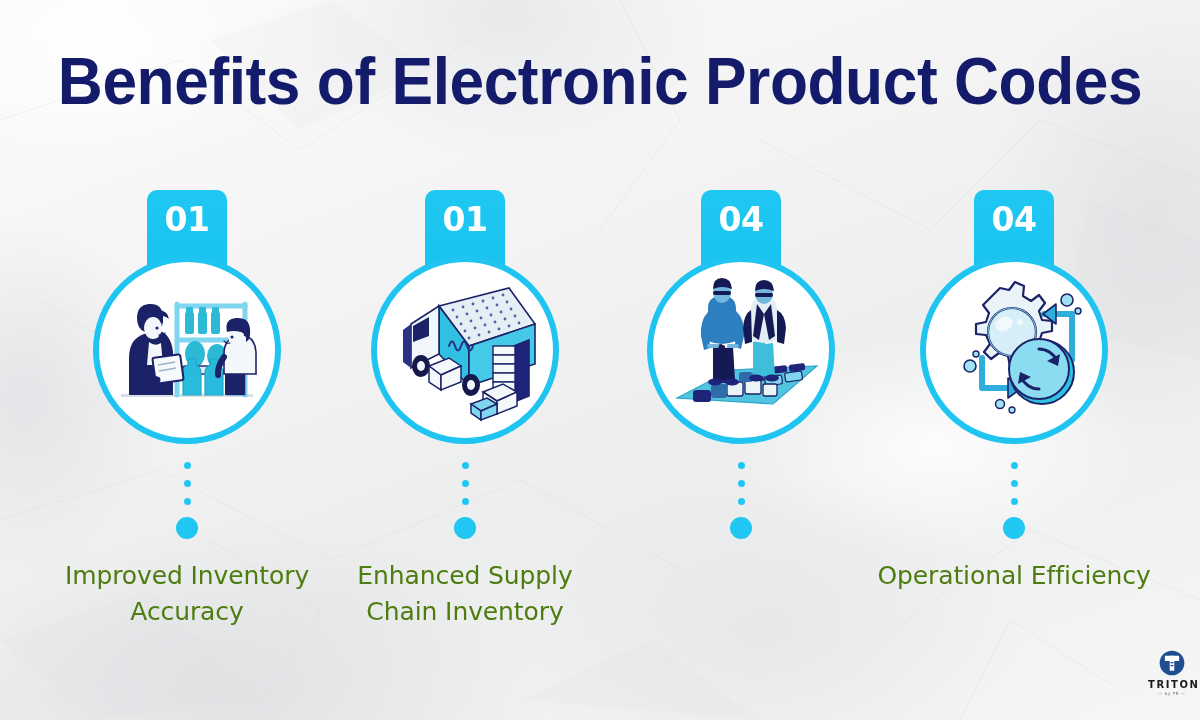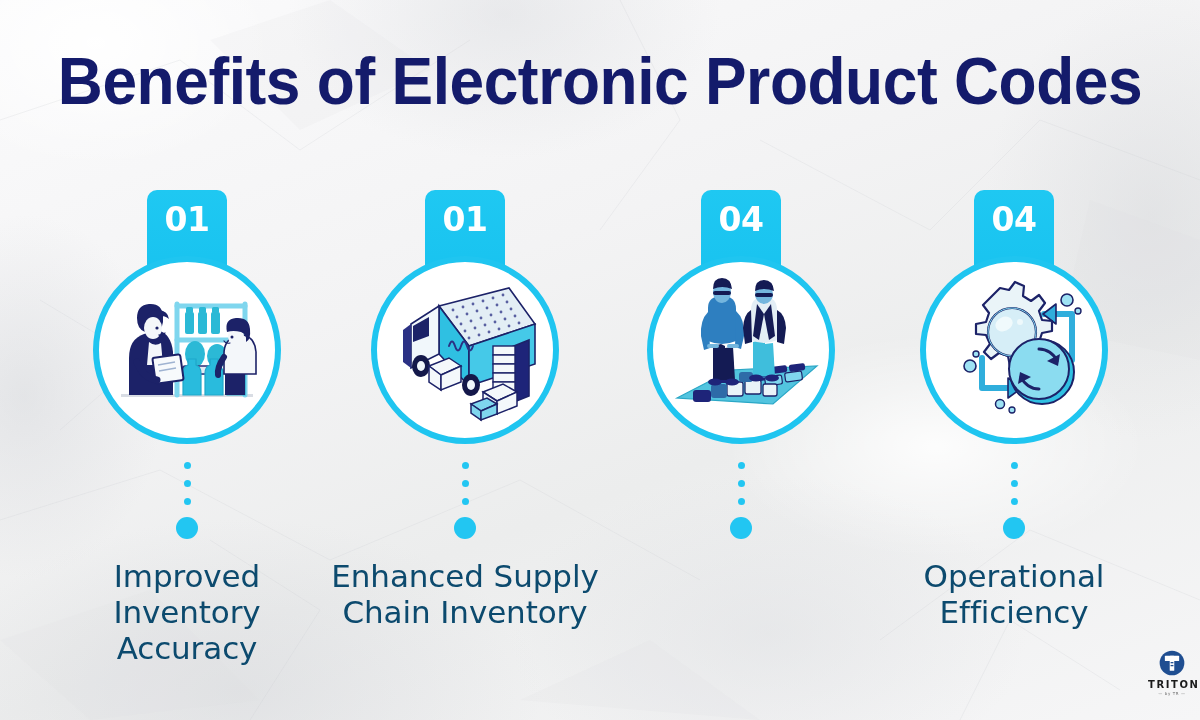--- a/index.html
+++ b/index.html
@@ -146,23 +146,23 @@
     margin-top: 1px;
   }
 
   
   .caption {
     position: absolute;
     top: 368px;
     left: 0;
     width: 100%;
     text-align: center;
-    color: #0c4a6e;
+    color: #4d7c0f;
     font-family: "DejaVu Sans", sans-serif;
-    font-size: 31px;
+    font-size: 25px;
     line-height: 36px;
     letter-spacing: -0.1px;
   }
 
   
   .logo {
     position: absolute;
     left: 1148px;
     top: 650px;
     width: 48px;

